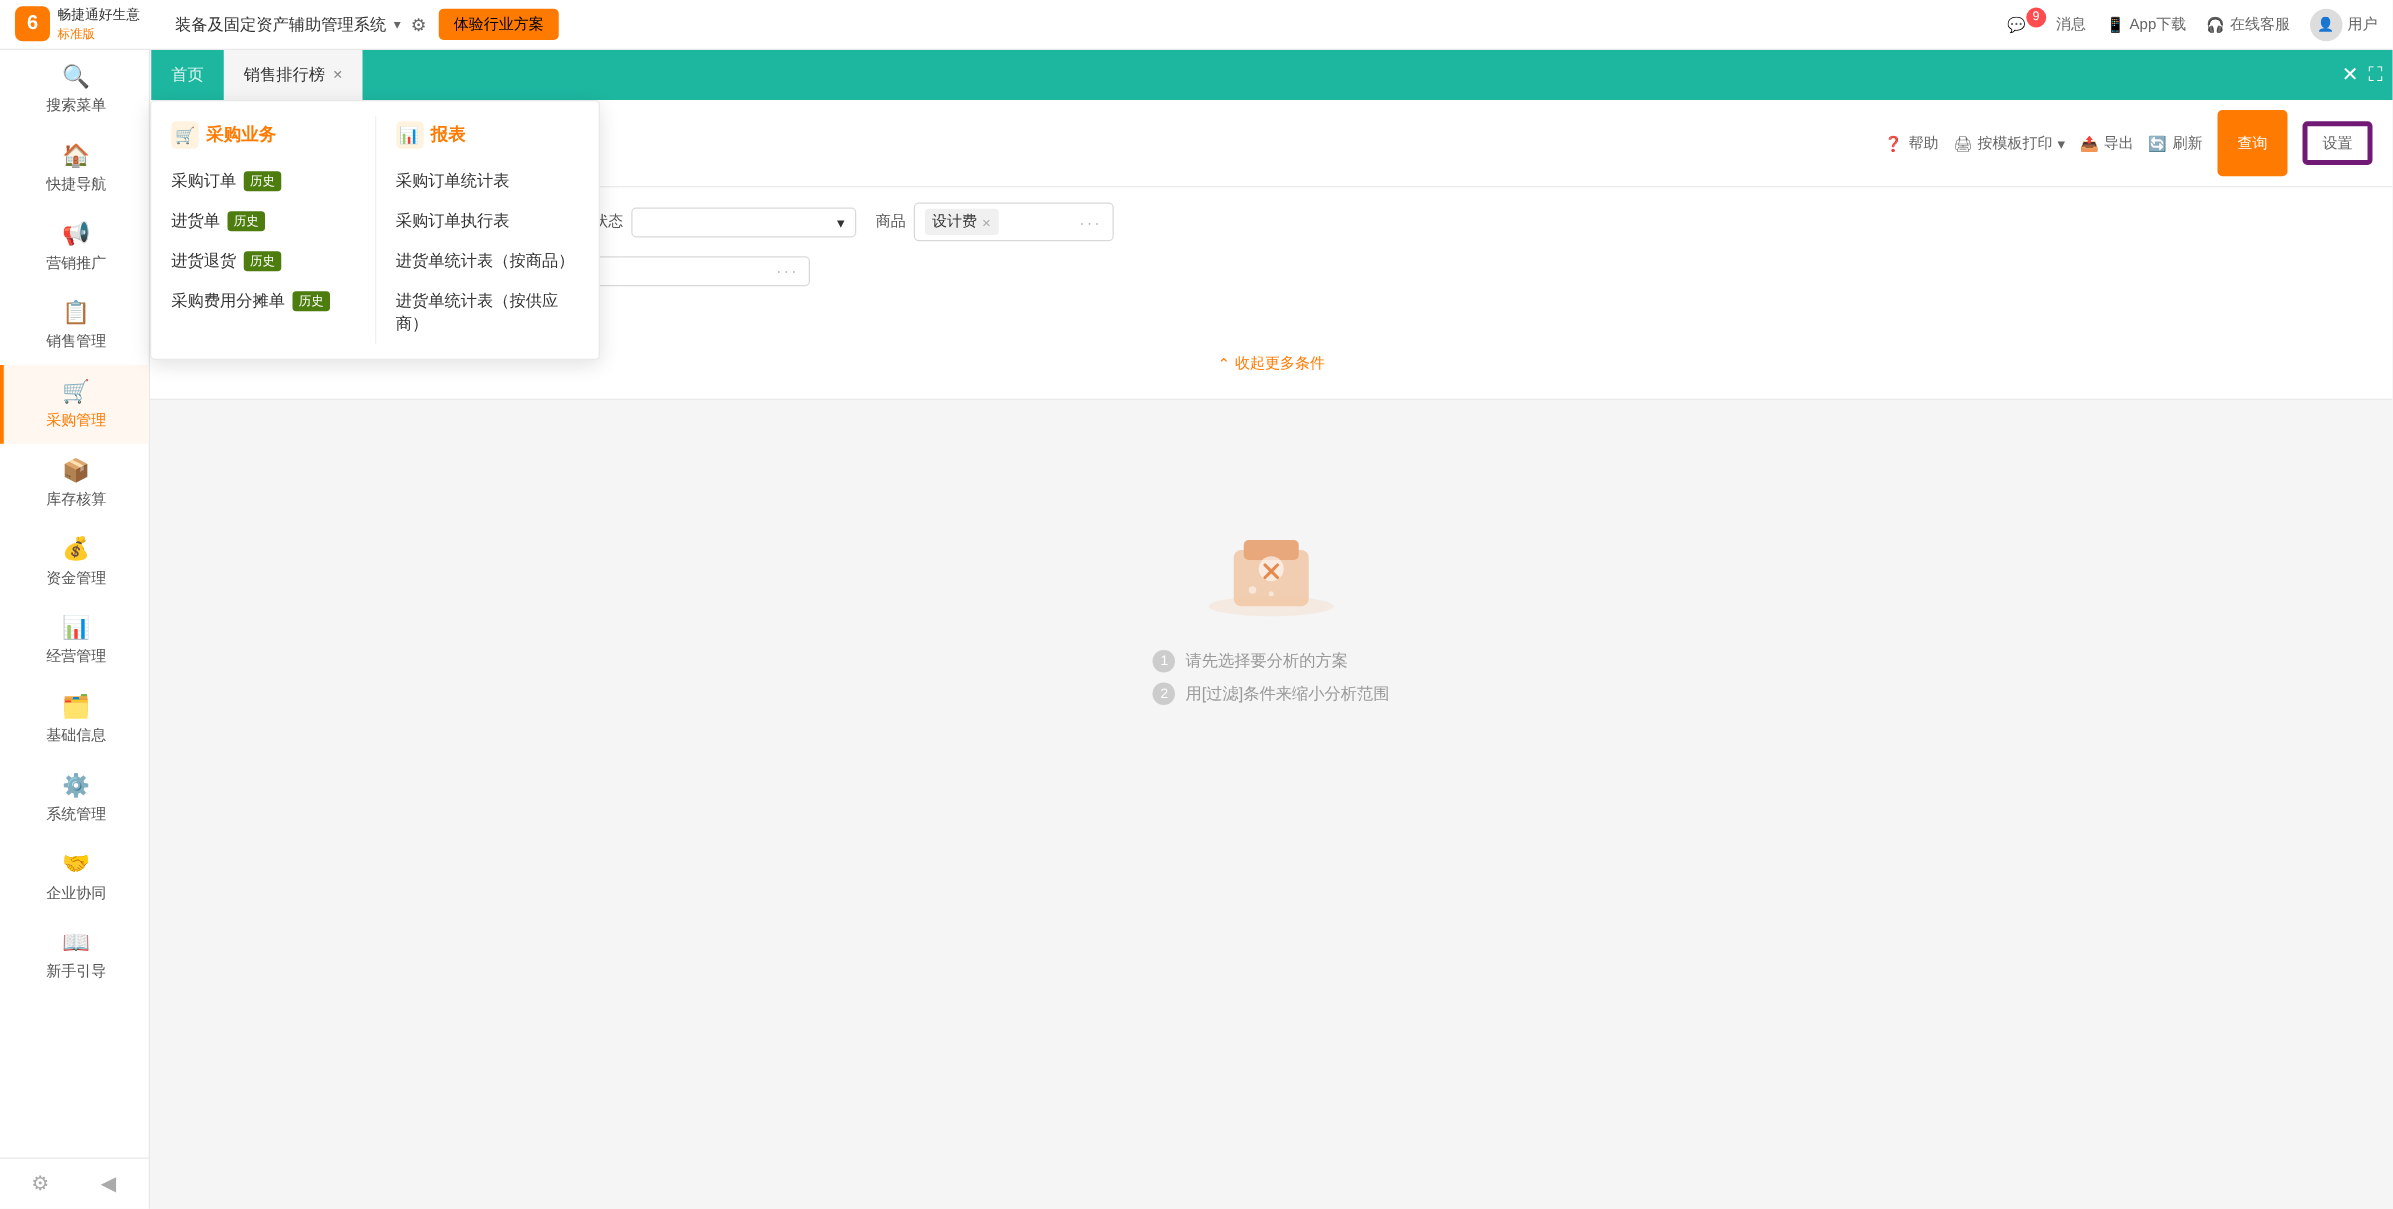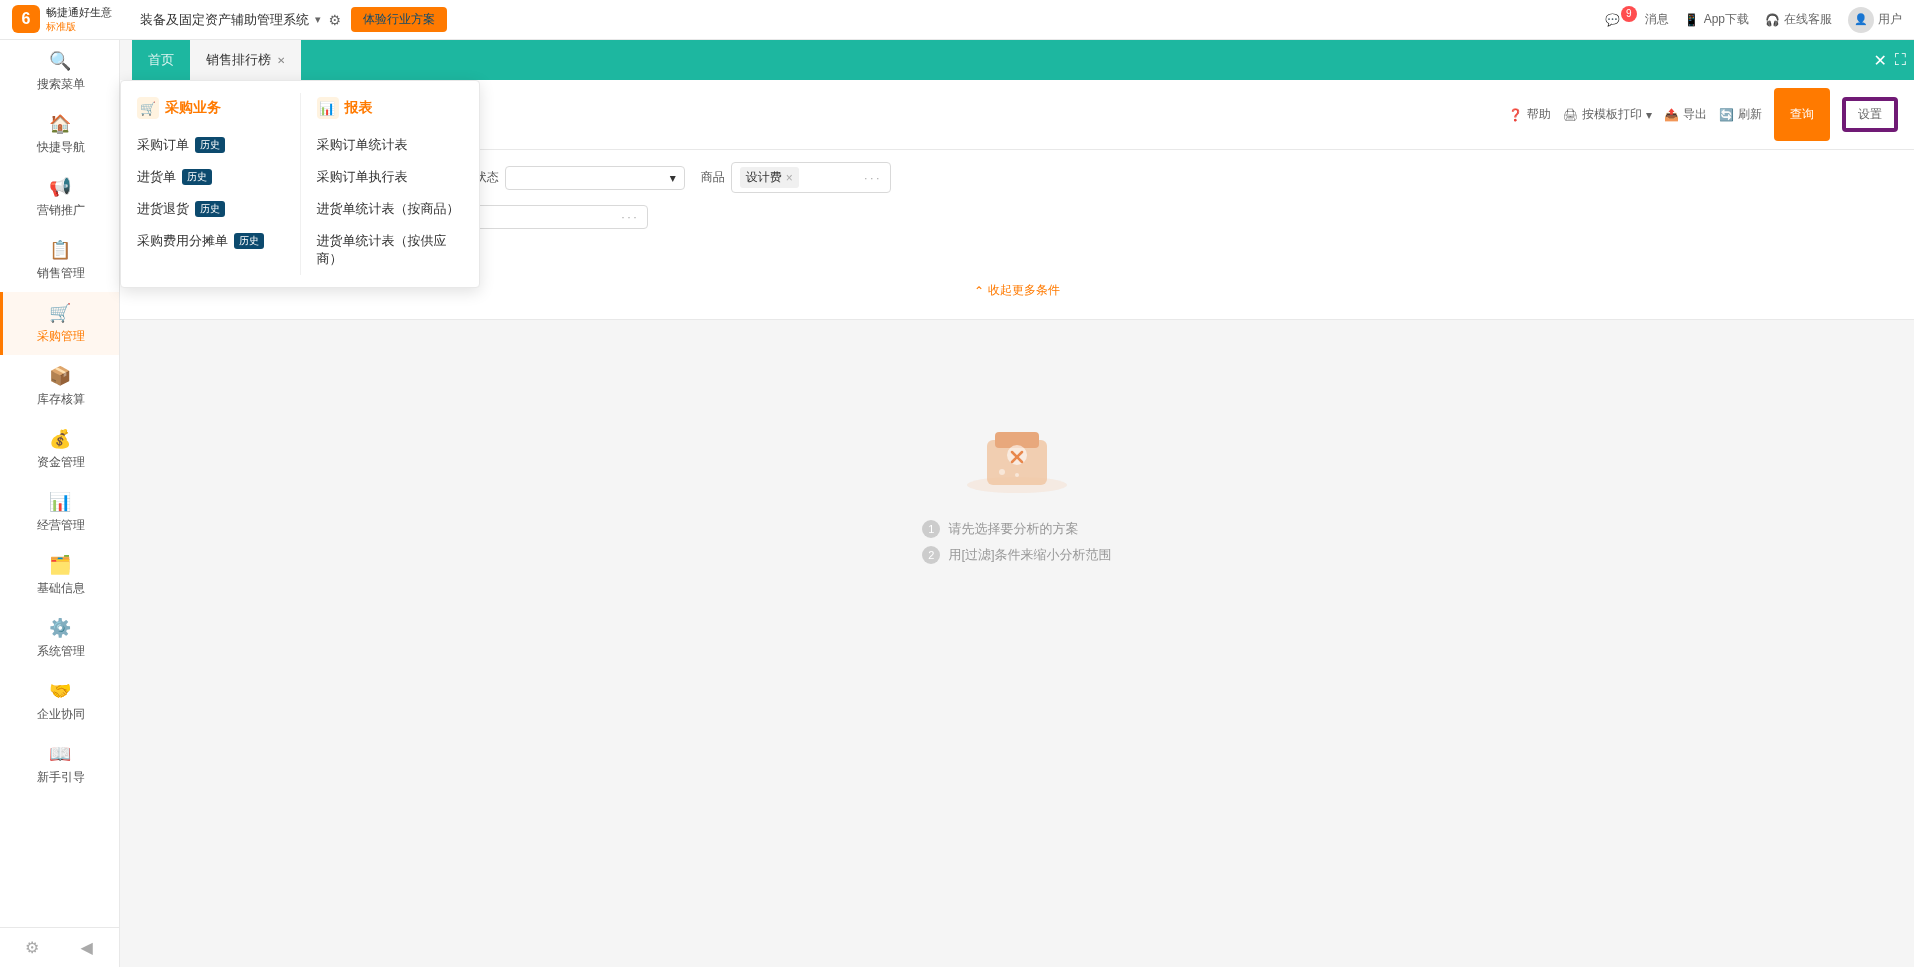--- a/index.html
+++ b/index.html
@@ -36,21 +36,21 @@
       display: flex; align-items: center; gap: 6px;
       font-size: 13px; color: #333; margin-left: 8px;
     }
     .system-title .dropdown-btn {
       background: none; border: none; cursor: pointer; color: #666;
       font-size: 11px;
     }
     .settings-icon { color: #666; cursor: pointer; font-size: 14px; margin-left: 8px; }
     .experience-btn {
       background: #ff7a00;
-      color: #0c4a6e;
+      color: #000000;
       border: none;
       padding: 4px 12px;
       border-radius: 4px;
       cursor: pointer;
       font-size: 12px;
       margin-left: 10px;
     }
     .header-right {
       margin-left: auto;
       display: flex;
@@ -108,21 +108,21 @@
       gap: 10px;
       border-top: 1px solid #e8e8e8;
     }
     .sidebar-bottom-btn {
       flex: 1; text-align: center; cursor: pointer; color: #aaa; font-size: 16px;
     }
 
     
     .tab-bar {
       position: fixed;
-      top: 40px; left: 132px; right: 0;
+      top: 40px; left: 121px; right: 0;
       height: 40px;
       background: #1db7a0;
       display: flex;
       align-items: center;
       padding: 0 0;
       z-index: 80;
     }
     .tab-item {
       height: 100%;
       display: flex; align-items: center;
@@ -308,21 +308,21 @@
     }
     .dropdown-item {
       display: flex; align-items: center; gap: 6px;
       padding: 7px 0;
       font-size: 13px;
       color: #333;
       cursor: pointer;
       font-family: Liberation Serif, serif;
     }
     .history-badge {
-      background: #0c4a6e;
+      background: #4d7c0f;
       color: #fff;
       font-size: 10px;
       padding: 1px 5px;
       border-radius: 3px;
     }
     .col-header-orange { color: #ff7a00; }
   </style>
 </head>
 <body>
 

